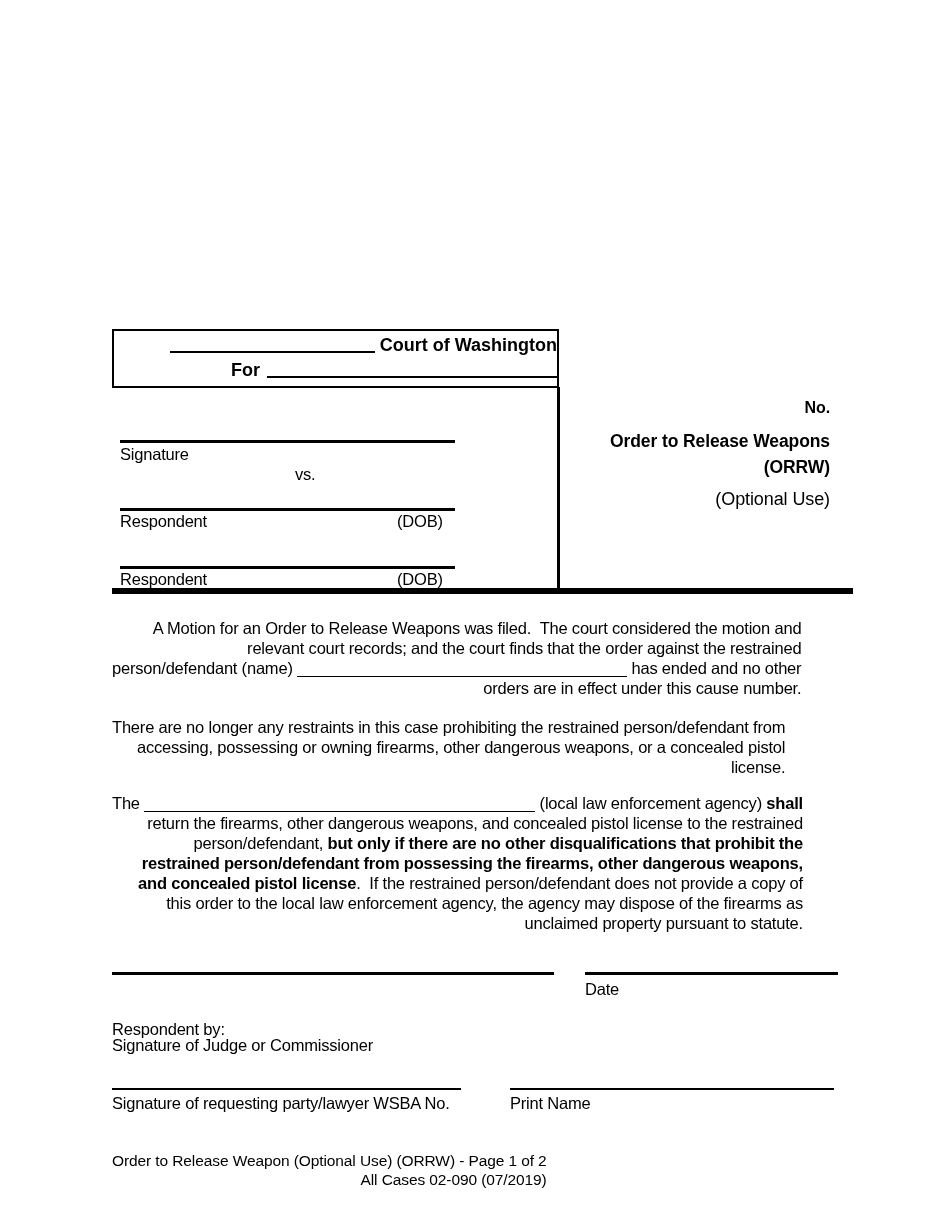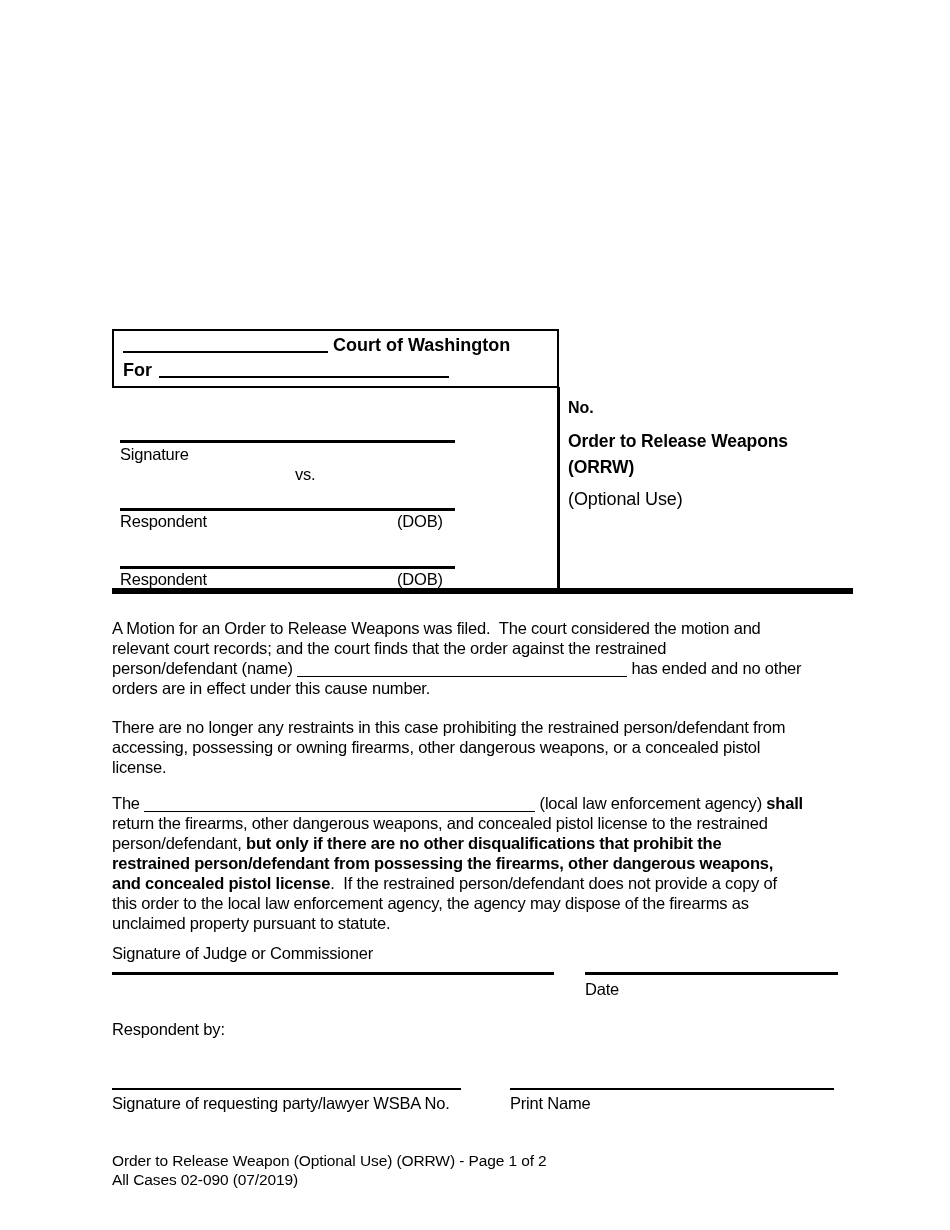--- a/index.html
+++ b/index.html
@@ -1,19 +1,19 @@
 <!DOCTYPE html>
 <html><head>
 <meta charset="utf-8">
 <style>
   html,body{margin:0;padding:0;background:#ffffff;}
   .page{
     position:relative;width:950px;height:1230px;background:#fff;
     font-family:"Liberation Sans","DejaVu Sans",sans-serif;
-    color:#000;font-size:16.5px;letter-spacing:-0.2px;overflow:hidden;
+    color:#000;font-size:16.5px;letter-spacing:-0.2px;overflow:hidden;text-align:right;
   }
   .bold{font-weight:bold;}
 
   
   .caption-box{
     position:absolute;left:112px;top:329px;width:447px;height:59px;
     box-sizing:border-box;border:2.5px solid #000;
     padding:2px 0 0 9px;font-size:18px;font-weight:bold;letter-spacing:0;
   }
   .caption-box .row{height:25px;line-height:25px;white-space:nowrap;}
@@ -45,21 +45,21 @@
   
   .para{position:absolute;left:112px;}
   .p1{top:618px}.p2{top:717px}.p3{top:793px}
   .pline{white-space:pre;height:20px;line-height:20px;}
   .pline .blank{vertical-align:-3px;}
 
   
   .sigline{position:absolute;height:2.5px;background:#000;}
   .sl-judge{left:112px;top:972px;width:442px;}
   .sl-date{left:585px;top:972px;width:253px;}
-  .s-judge{left:112px;top:944px}
+  .s-judge{left:112px;top:1036px}
   .s-date{left:585px;top:980px}
   .s-pres{left:112px;top:1020px}
   .thin{position:absolute;height:1.5px;background:#000;}
   .tl-req{left:112px;top:1088px;width:349px;}
   .tl-print{left:510px;top:1088px;width:324px;}
   .s-req{left:112px;top:1094px}
   .s-print{left:510px;top:1094px}
 
   
   .footer{position:absolute;left:112px;top:1151px;font-size:15.5px;line-height:19px;letter-spacing:-0.1px;}

